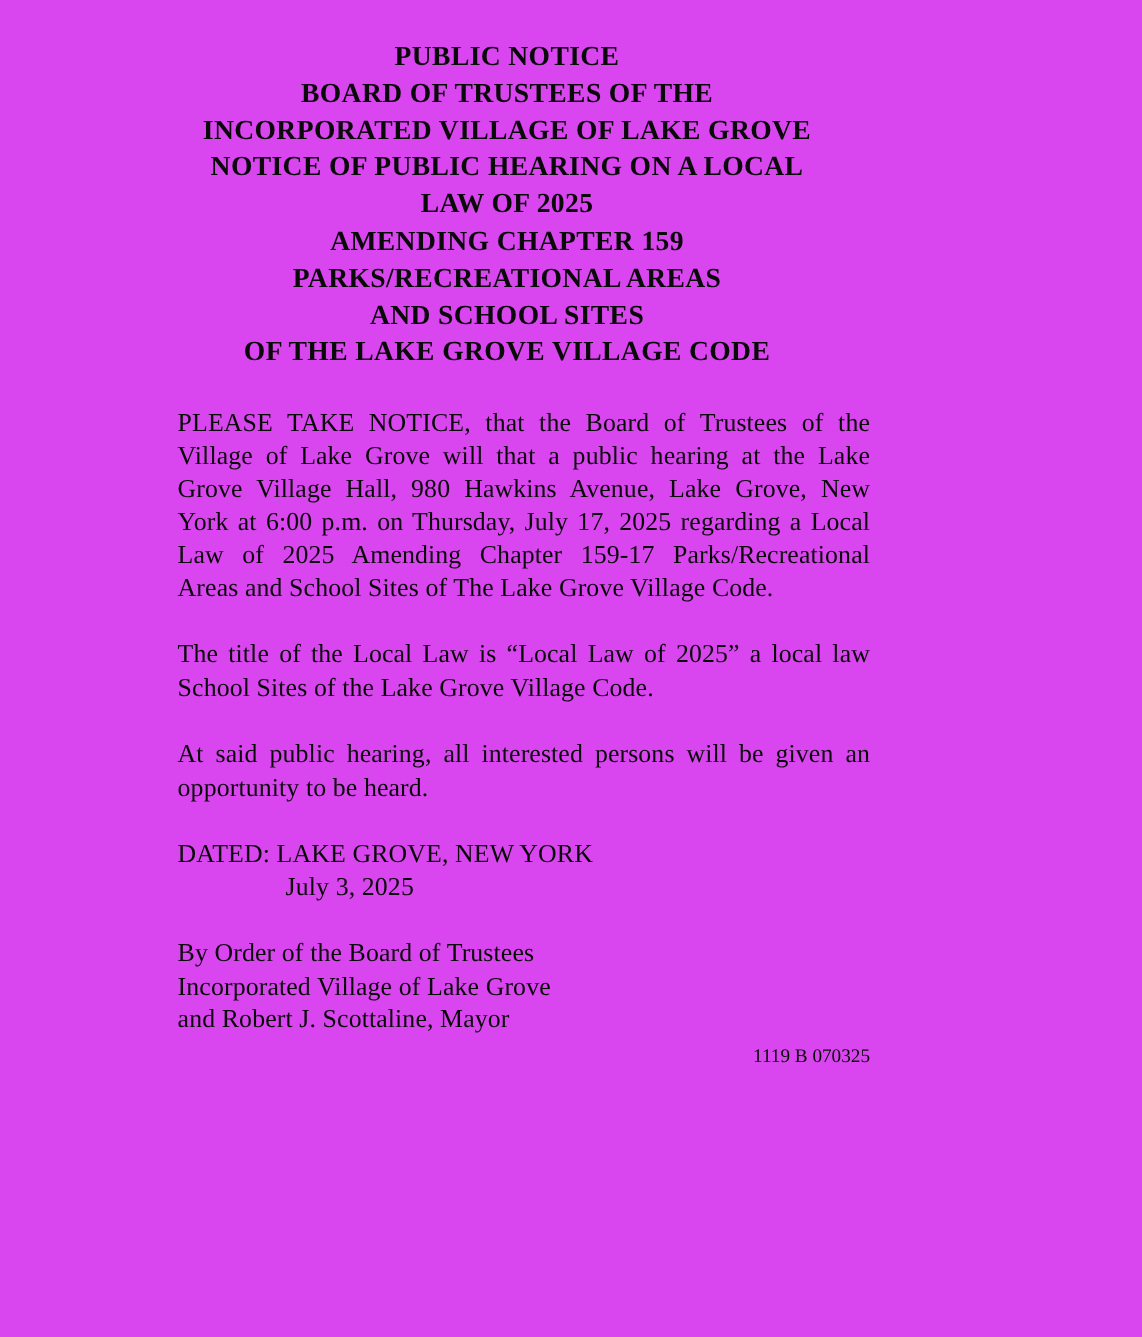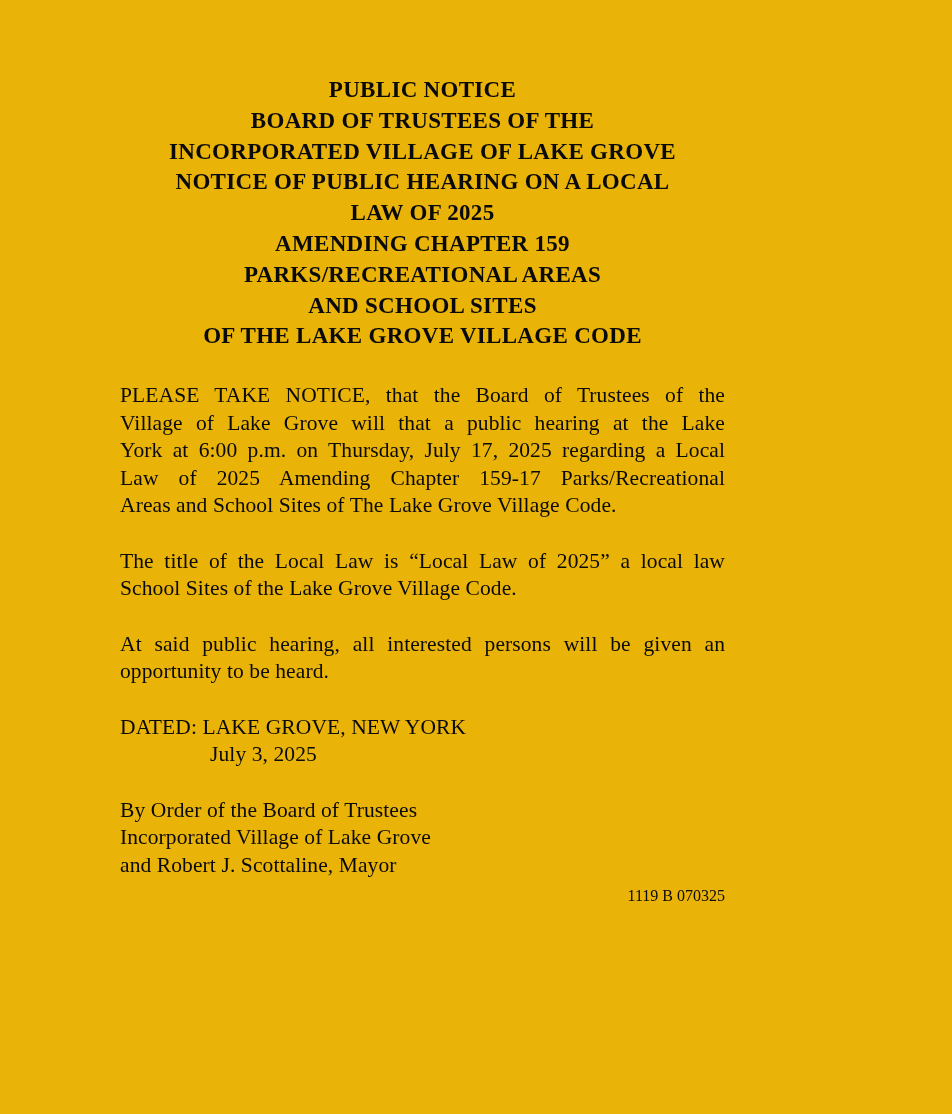--- a/index.html
+++ b/index.html
@@ -1,39 +1,39 @@
 <!DOCTYPE html>
 <html><head>
 <meta charset="utf-8">
 <style>
   html, body { margin: 0; padding: 0; background: #ffffff; }
   .page {
     position: relative;
     width: 952px;
     height: 1114px;
-    background: #eab308;
+    background: #d946ef;
     color: #0a0a0a;
     font-family: "Liberation Serif", "DejaVu Serif", serif;
     box-sizing: border-box;
-    padding: 75px 0 0 120px;
+    padding: 32px 0 0 120px;
     overflow: hidden;
   }
   .column { width: 605px; }
 
   .title-block {
     text-align: center;
     font-weight: bold;
     font-size: 23px;
     line-height: 30.8px;
     letter-spacing: 0.3px;
     margin-bottom: 30px;
   }
   .title-line { white-space: nowrap; }
 
-  .block { margin-top: 0; }
+  .block { margin-top: 0; margin-left: 28px; }
   .block + .block { margin-top: 28px; }
 
   .bline {
     font-size: 21.5px;
     line-height: 27.5px;
     letter-spacing: 0.1px;
   }
   .just {
     text-align: justify;
     text-align-last: justify;
@@ -61,20 +61,21 @@
       <div class="title-line">LAW OF 2025</div>
       <div class="title-line">AMENDING CHAPTER 159</div>
       <div class="title-line">PARKS/RECREATIONAL AREAS</div>
       <div class="title-line">AND SCHOOL SITES</div>
       <div class="title-line">OF THE LAKE GROVE VILLAGE CODE</div>
     </header>
 
     <section class="block">
       <div class="bline just">PLEASE TAKE NOTICE, that the Board of Trustees of the</div>
       <div class="bline just">Village of Lake Grove will that a public hearing at the Lake</div>
+      <div class="bline just">Grove Village Hall, 980 Hawkins Avenue, Lake Grove, New</div>
       <div class="bline just">York at 6:00 p.m. on Thursday, July 17, 2025 regarding a Local</div>
       <div class="bline just">Law of 2025 Amending Chapter 159-17 Parks/Recreational</div>
       <div class="bline">Areas and School Sites of The Lake Grove Village Code.</div>
     </section>
 
     <section class="block">
       <div class="bline just">The title of the Local Law is “Local Law of 2025” a local law</div>
       <div class="bline">School Sites of the Lake Grove Village Code.</div>
     </section>
 

